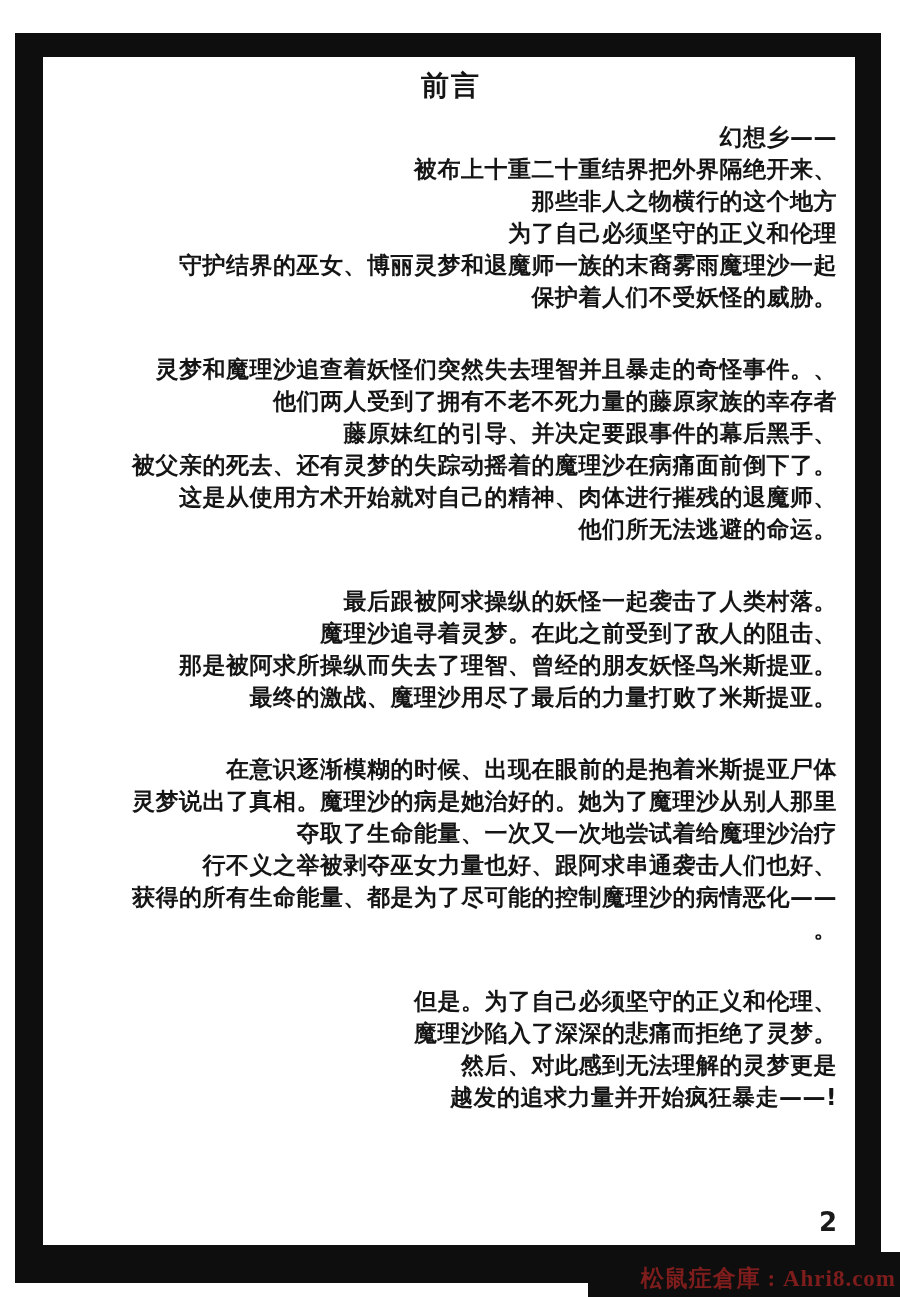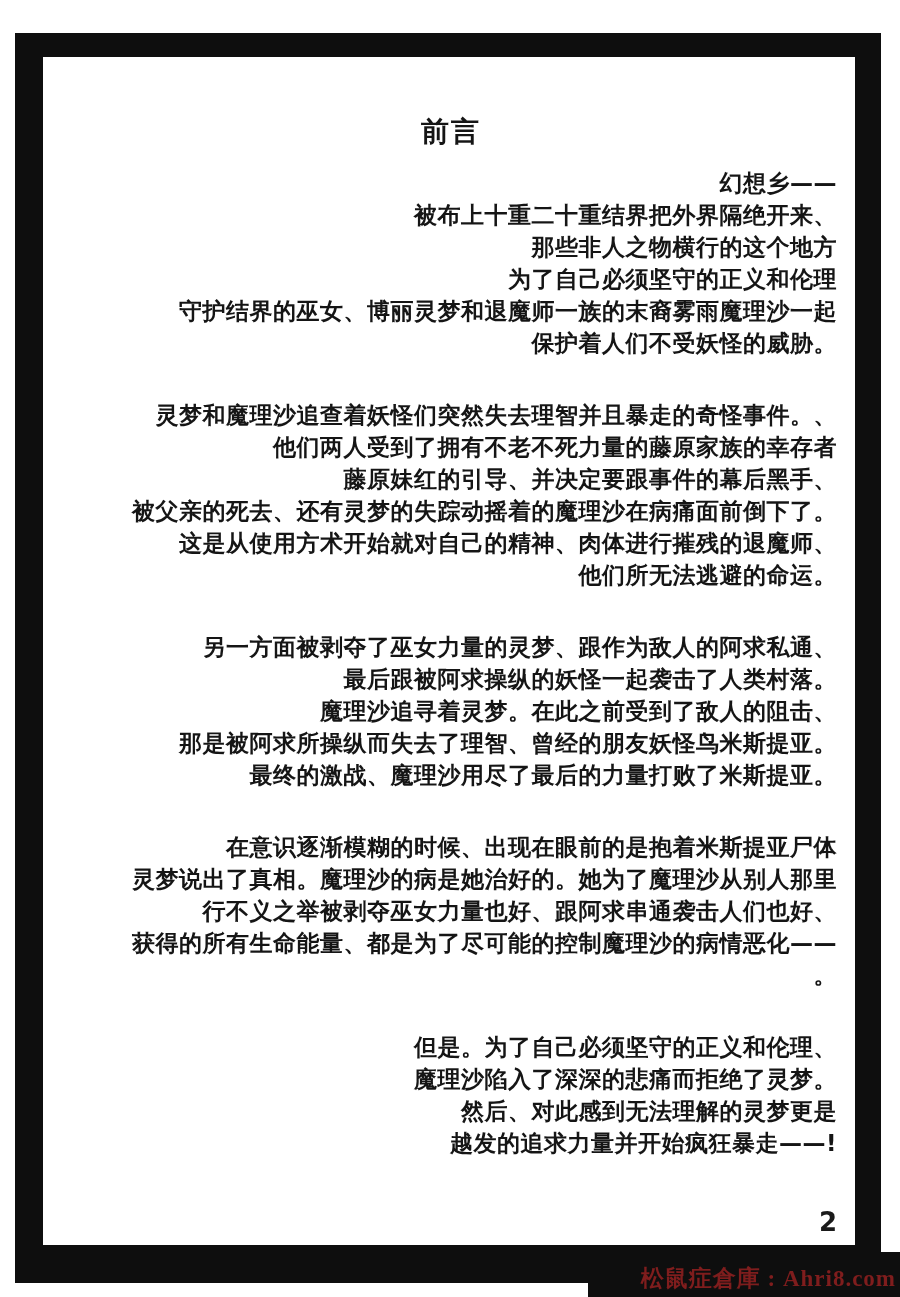--- a/index.html
+++ b/index.html
@@ -36,21 +36,20 @@
     height: 1188px;
     background: #ffffff;
   }
   .content {
     position: absolute;
     left: 0;
     top: 0;
     right: 0;
     padding: 12px 18px 0 22px;
     color: #151515;
-    margin-top: 46px;
   }
   .title {
     font-size: 28px;
     font-weight: bold;
     text-align: center;
     letter-spacing: 2px;
     margin: 0 0 18px 0;
     line-height: 34px;
   }
   .para {
@@ -116,30 +115,30 @@
         <div class="para">
           <div>灵梦和魔理沙追查着妖怪们突然失去理智并且暴走的奇怪事件。、</div>
           <div>他们两人受到了拥有不老不死力量的藤原家族的幸存者</div>
           <div>藤原妹红的引导、并决定要跟事件的幕后黑手、</div>
           <div>被父亲的死去、还有灵梦的失踪动摇着的魔理沙在病痛面前倒下了。</div>
           <div>这是从使用方术开始就对自己的精神、肉体进行摧残的退魔师、</div>
           <div>他们所无法逃避的命运。</div>
         </div>
 
         <div class="para">
-          <div>另一方面被剥夺了巫女力量的灵梦、跟作为敌人的阿求私通、</div>
           <div>最后跟被阿求操纵的妖怪一起袭击了人类村落。</div>
           <div>魔理沙追寻着灵梦。在此之前受到了敌人的阻击、</div>
           <div>那是被阿求所操纵而失去了理智、曾经的朋友妖怪鸟米斯提亚。</div>
           <div>最终的激战、魔理沙用尽了最后的力量打败了米斯提亚。</div>
         </div>
 
         <div class="para">
           <div>在意识逐渐模糊的时候、出现在眼前的是抱着米斯提亚尸体</div>
           <div>灵梦说出了真相。魔理沙的病是她治好的。她为了魔理沙从别人那里</div>
+          <div>夺取了生命能量、一次又一次地尝试着给魔理沙治疗</div>
           <div>行不义之举被剥夺巫女力量也好、跟阿求串通袭击人们也好、</div>
           <div>获得的所有生命能量、都是为了尽可能的控制魔理沙的病情恶化——</div>
           <div>。</div>
         </div>
 
         <div class="para">
           <div>但是。为了自己必须坚守的正义和伦理、</div>
           <div>魔理沙陷入了深深的悲痛而拒绝了灵梦。</div>
           <div>然后、对此感到无法理解的灵梦更是</div>
           <div>越发的追求力量并开始疯狂暴走——!</div>

